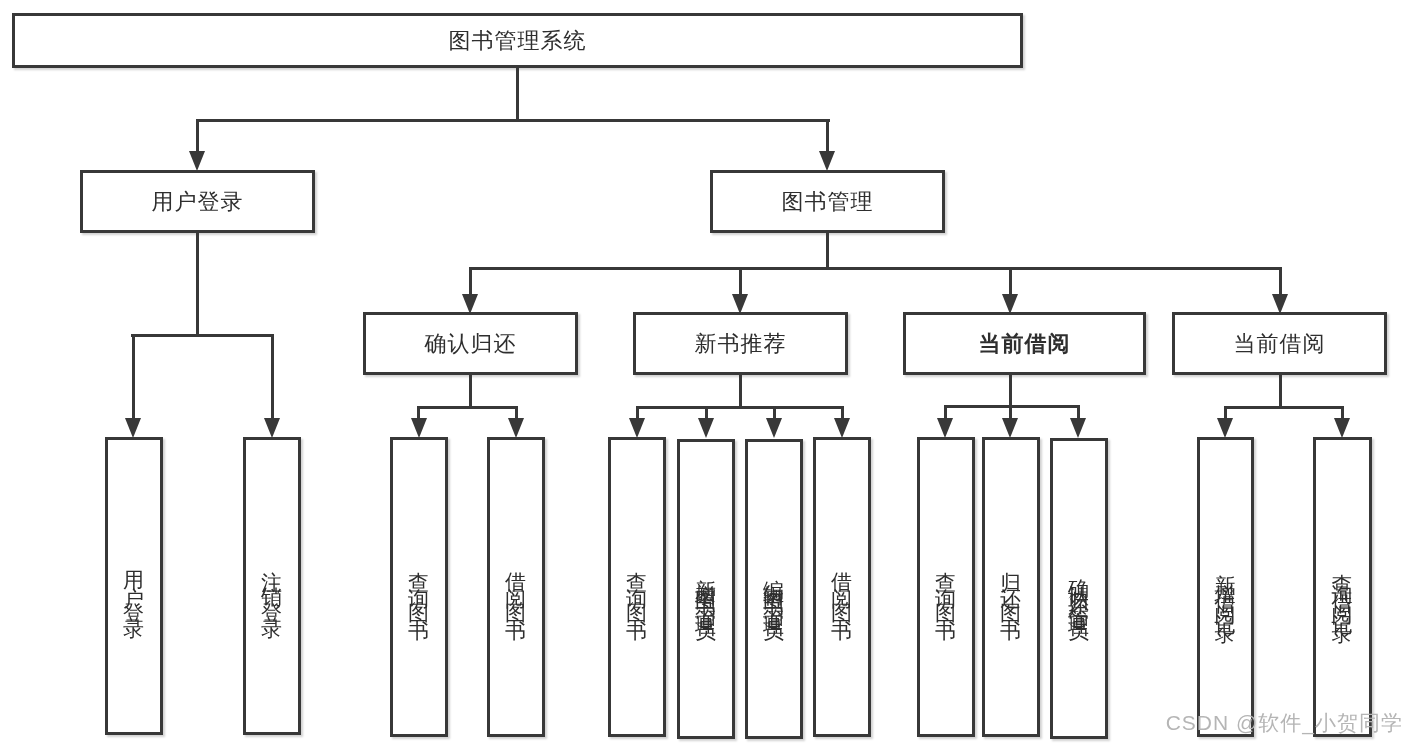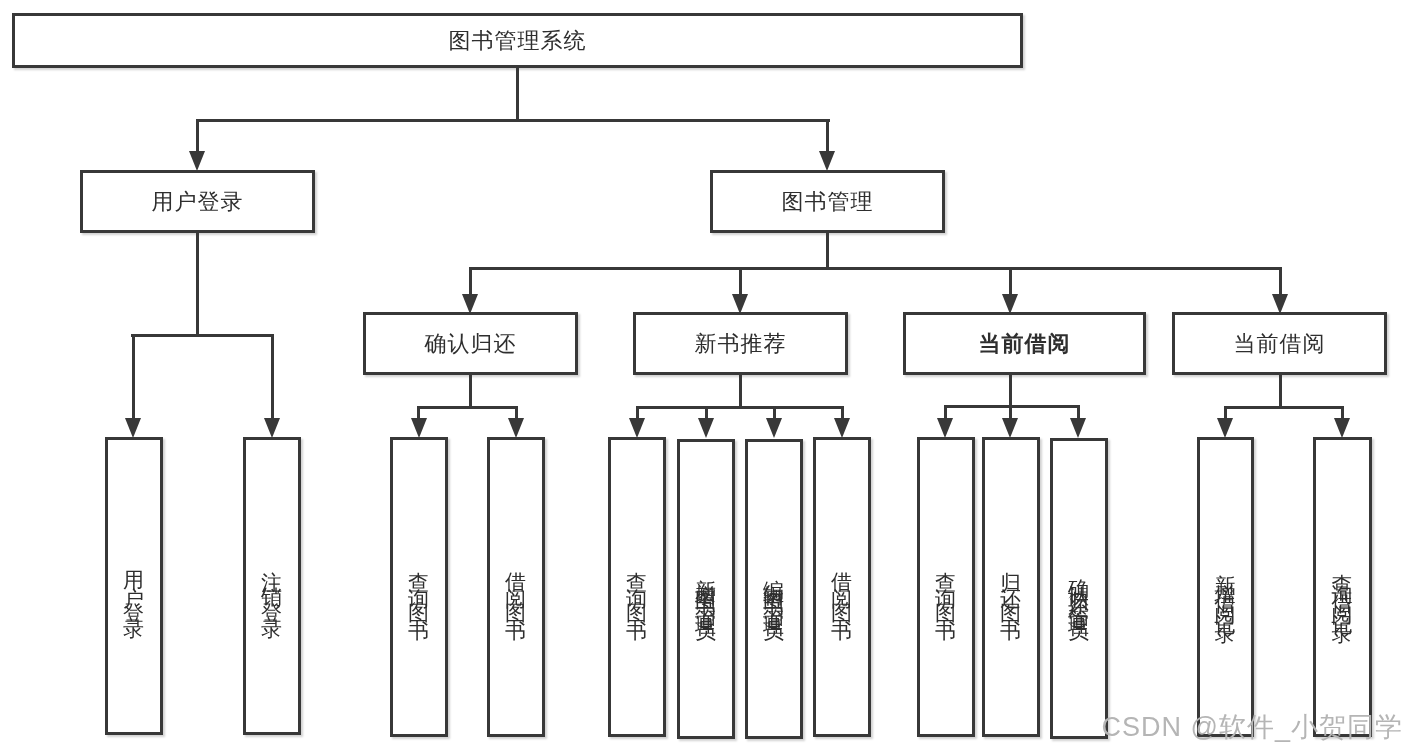--- a/index.html
+++ b/index.html
@@ -48,21 +48,21 @@
   .vl{width:3px;}
   .arrow{
     position:absolute;width:0;height:0;
     border-left:8px solid transparent;
     border-right:8px solid transparent;
     border-top:20px solid var(--line);
   }
   .watermark{
     position:absolute;
     right:2px;top:709px;
-    font-size:27px;
+    font-size:21px;
     color:var(--wm);
     letter-spacing:1px;
     white-space:nowrap;
     z-index:5;
   }
 </style>
 </head>
 <body>
 
 <div class="stage">

